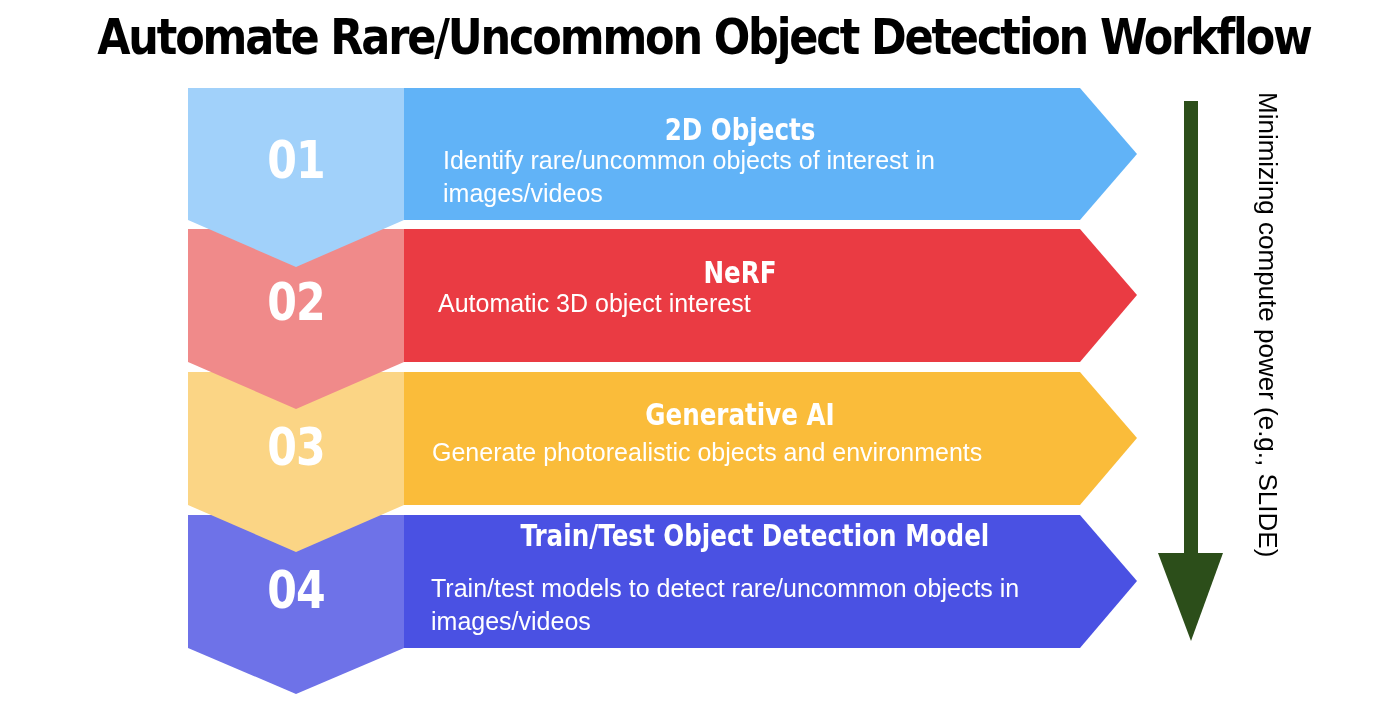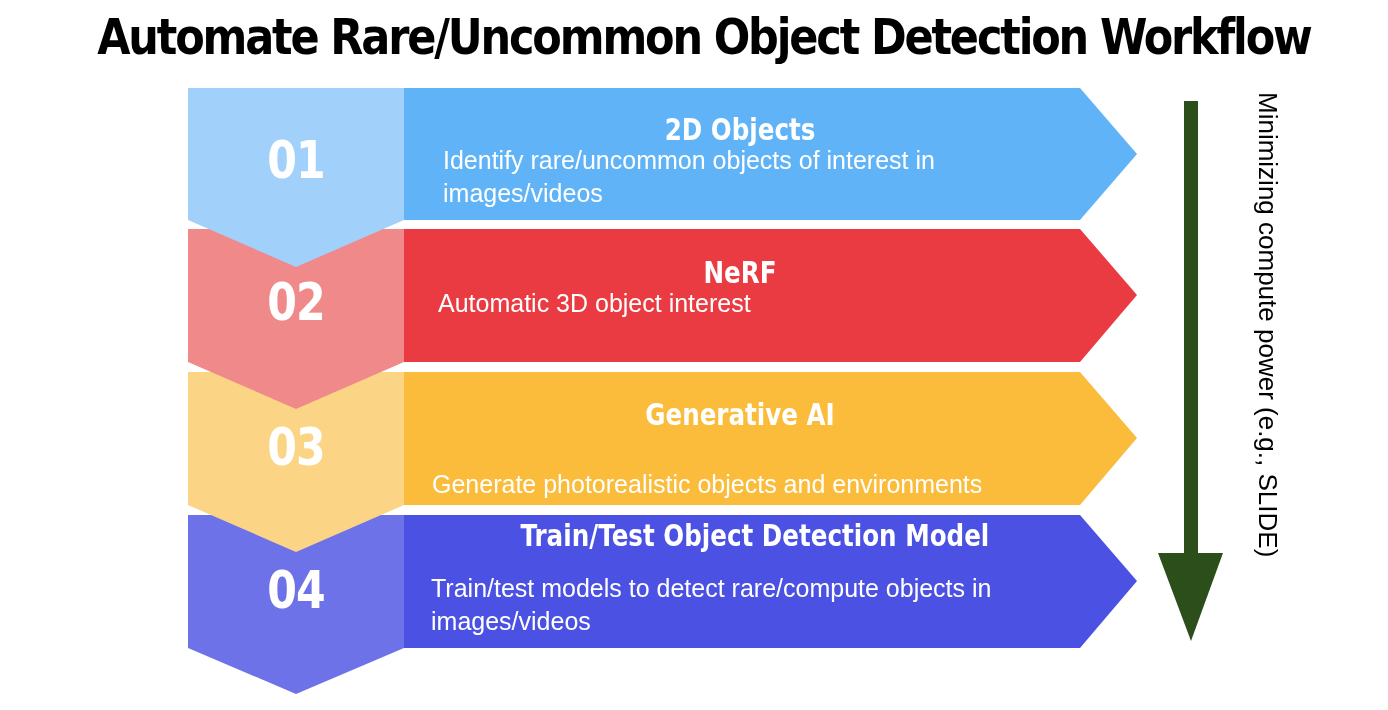--- a/index.html
+++ b/index.html
@@ -64,19 +64,19 @@
 <div class="num" style="left:188px; top:130px;">01</div>
 <div class="step-title" style="left:560px; width:360px; top:112px;">2D Objects</div>
 <div class="step-desc" style="left:436px; top:144px; width:600px;margin-left:7px;">Identify rare/uncommon objects of interest in images/videos</div>
 
 <div class="num" style="left:188px; top:272px;">02</div>
 <div class="step-title" style="left:560px; width:360px; top:255px;">NeRF</div>
 <div class="step-desc" style="left:438px; top:287px; width:600px;">Automatic 3D object interest</div>
 
 <div class="num" style="left:188px; top:417px;">03</div>
 <div class="step-title" style="left:560px; width:360px; top:397px;">Generative AI</div>
-<div class="step-desc" style="left:432px; top:468px; width:640px;">Generate photorealistic objects and environments</div>
+<div class="step-desc" style="left:432px; top:436px; width:640px;">Generate photorealistic objects and environments</div>
 
 <div class="num" style="left:188px; top:560px;">04</div>
 <div class="step-title" style="left:470px; width:560px; top:518px;">Train/Test Object Detection Model</div>
-<div class="step-desc" style="left:431px; top:572px; width:650px;">Train/test models to detect rare/compute objects in images/videos</div>
+<div class="step-desc" style="left:431px; top:572px; width:650px;">Train/test models to detect rare/uncommon objects in images/videos</div>
 
 <div class="side-label">Minimizing compute power (e.g., SLIDE)</div>
 
 </body></html>

